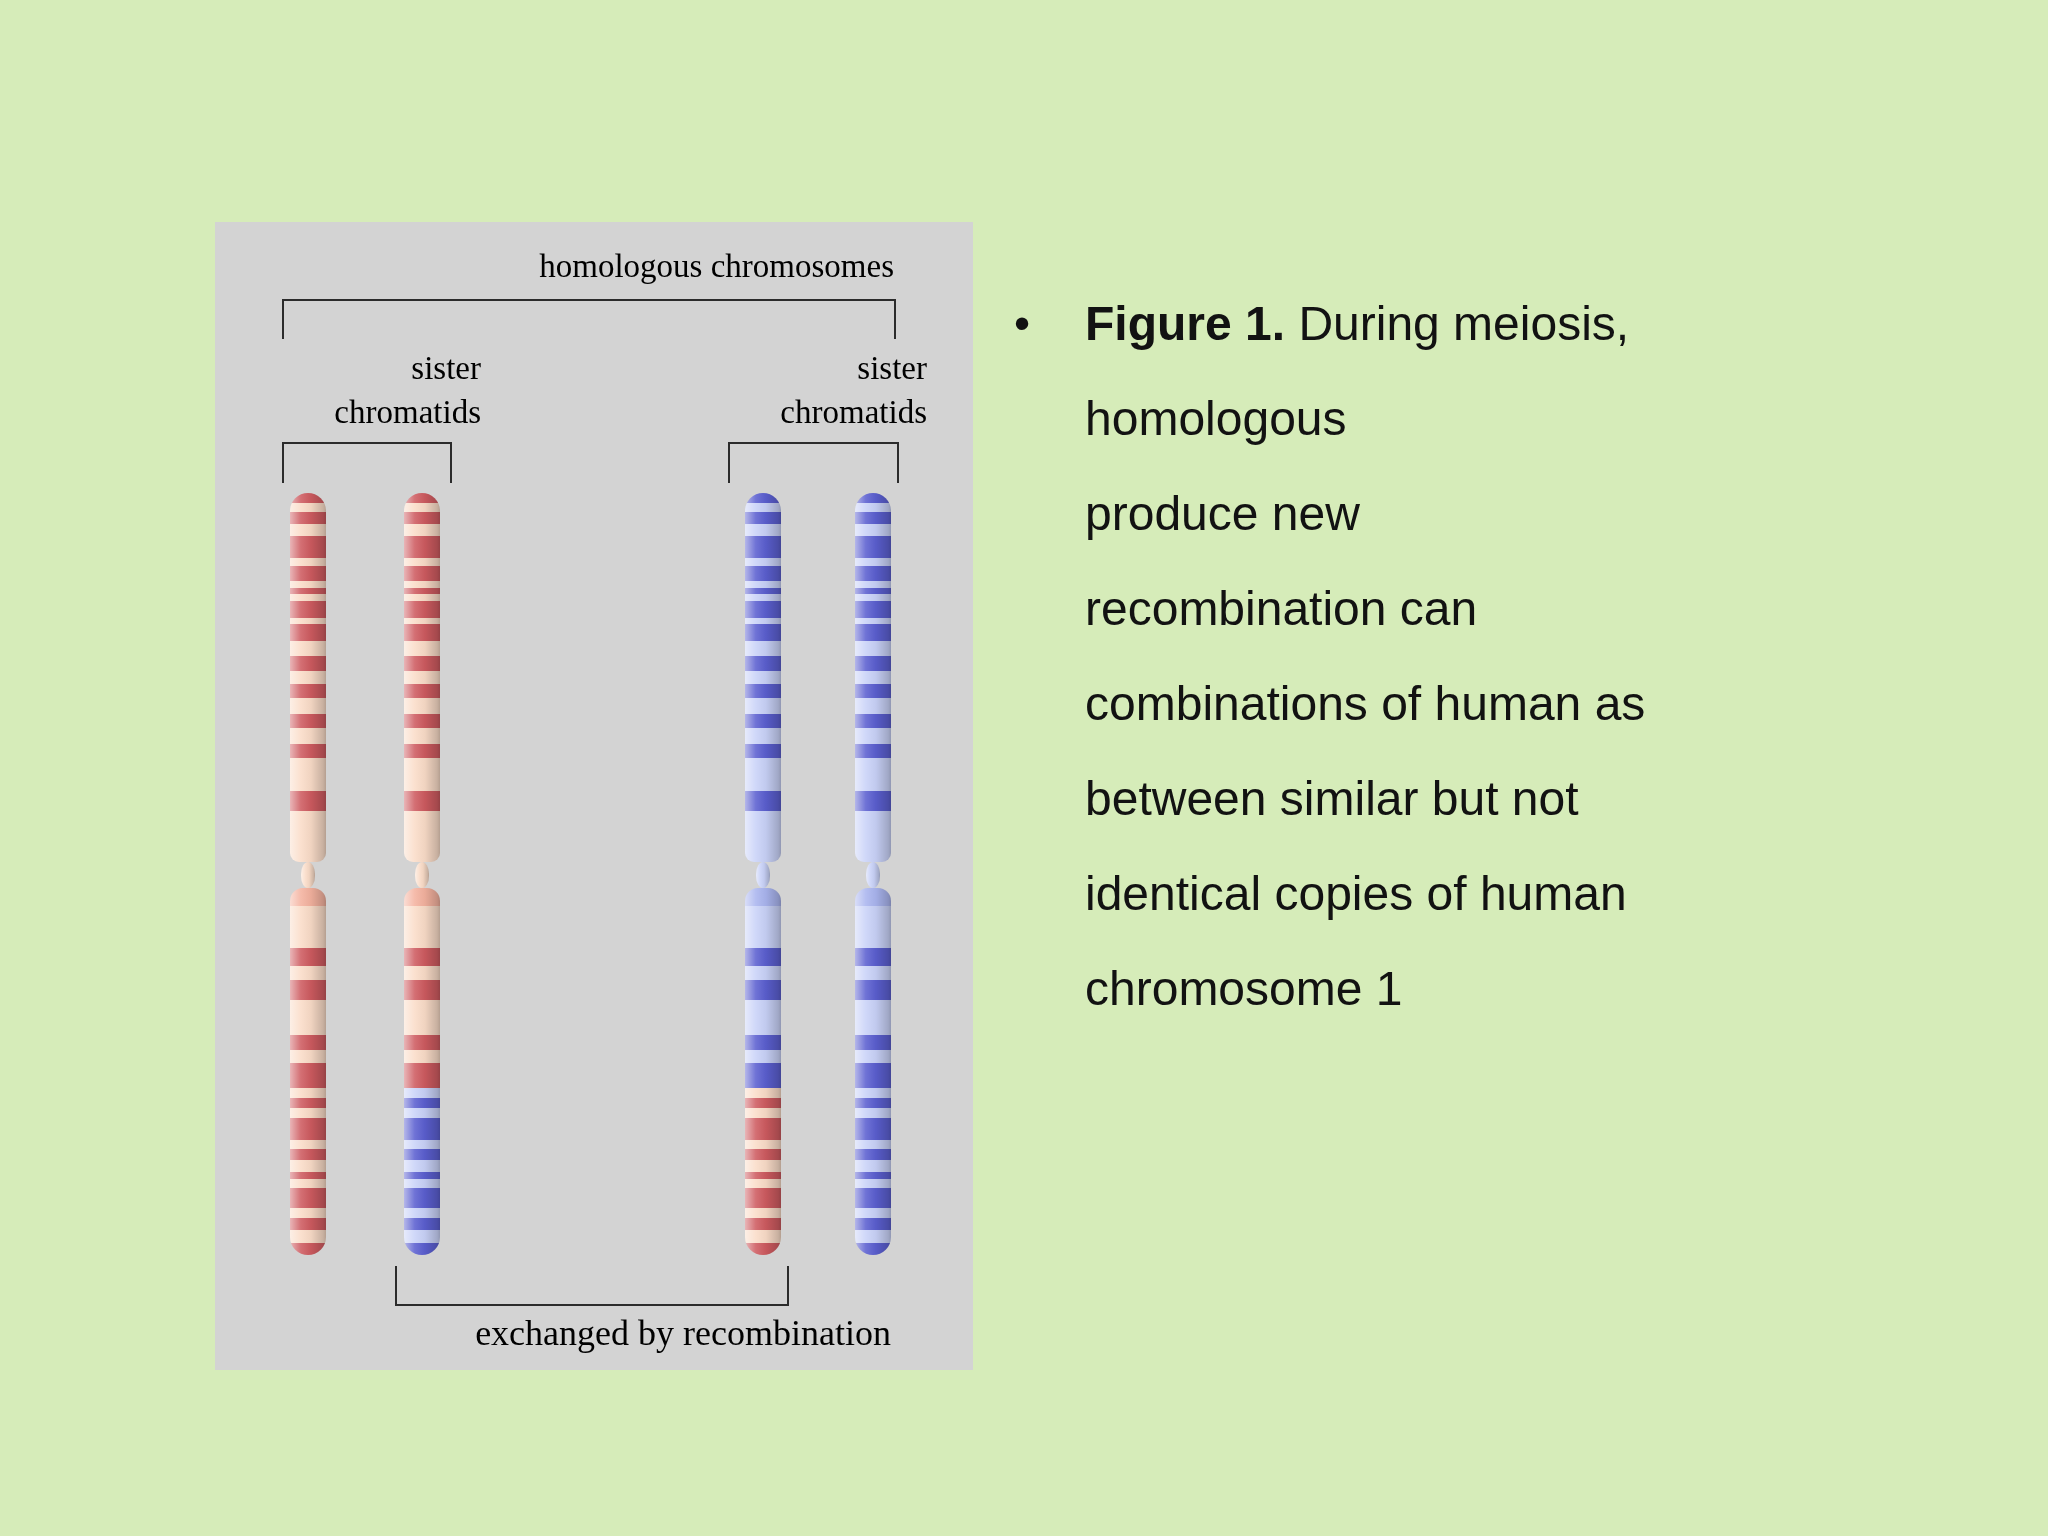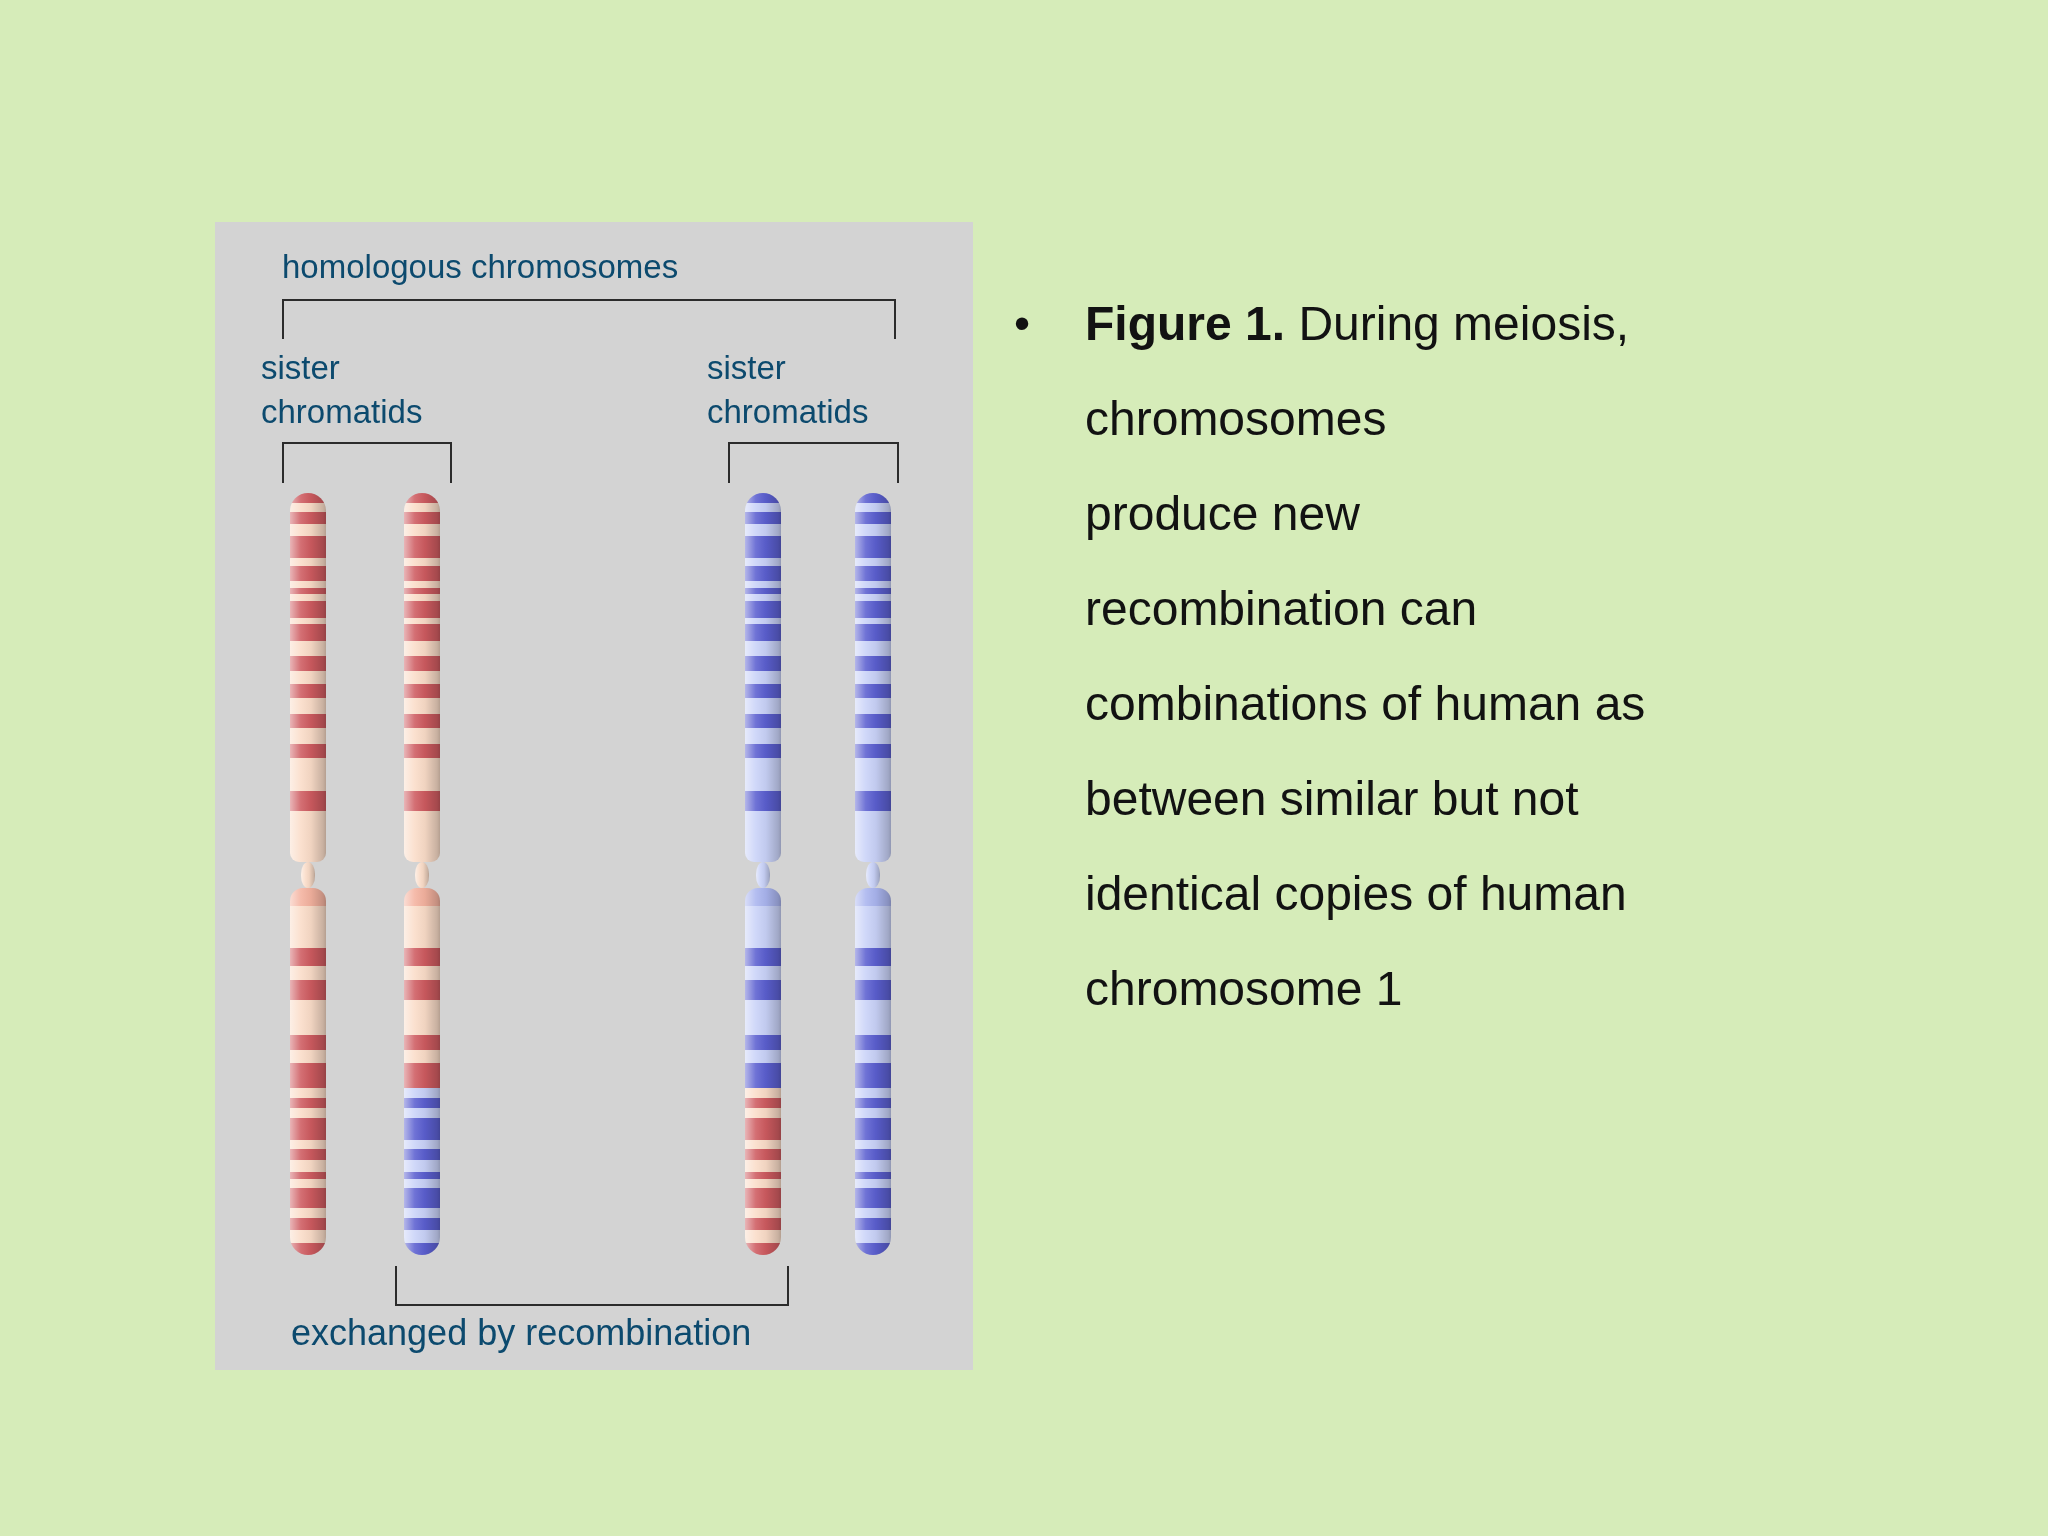--- a/index.html
+++ b/index.html
@@ -1,20 +1,20 @@
 <!DOCTYPE html>
 <html style="--line: #2b2b2b;"><head>
 <meta charset="utf-8">
 <style>
   html,body{margin:0;padding:0;}
   .slide{position:relative;width:2048px;height:1536px;overflow:hidden;
          font-family:"Liberation Sans",sans-serif;}
   .figure-panel{position:absolute;left:215px;top:222px;width:758px;height:1148px;}
-  .fig-label{position:absolute;font-family:Liberation Sans, sans-serif;color:#0c4a6e;
-             text-align:left;}
+  .fig-label{position:absolute;font-family:Liberation Serif, serif;color:#000000;
+             text-align:right;}
   .homologous-label{left:67px;top:26px;width:612px;font-size:33px;}
   .sister-label{width:220px;font-size:33px;line-height:44px;top:124px;}
   .sister-label.left{left:46px;}
   .sister-label.right{left:492px;}
   .exchanged-label{left:76px;top:1090px;width:600px;font-size:36px;}
   .bracket{position:absolute;border:2px solid var(--line,#2b2b2b);}
   .bracket.down{border-bottom:none;}
   .bracket.up{border-top:none;}
   #bracket-homologous{left:67px;top:77px;width:610px;height:38px;}
   #bracket-sister-left{left:67px;top:220px;width:166px;height:39px;}
@@ -82,21 +82,21 @@
     <div class="fig-label exchanged-label">exchanged by recombination</div>
   </div>
 
   <div class="caption">
     <span class="bullet">•</span>
     <div class="caption-text">
       <div class="cap-line">
         <b>Figure 1.</b><span> During meiosis,</span>
       </div>
       <div id="caption-lines">
-          <div class="cap-line">chromosomes</div>
+          <div class="cap-line">homologous</div>
           <div class="cap-line">produce new</div>
           <div class="cap-line">recombination can</div>
           <div class="cap-line">combinations of human as</div>
           <div class="cap-line">between similar but not</div>
           <div class="cap-line">identical copies of human</div>
           <div class="cap-line">chromosome 1</div>
         </div>
     </div>
   </div>
 

